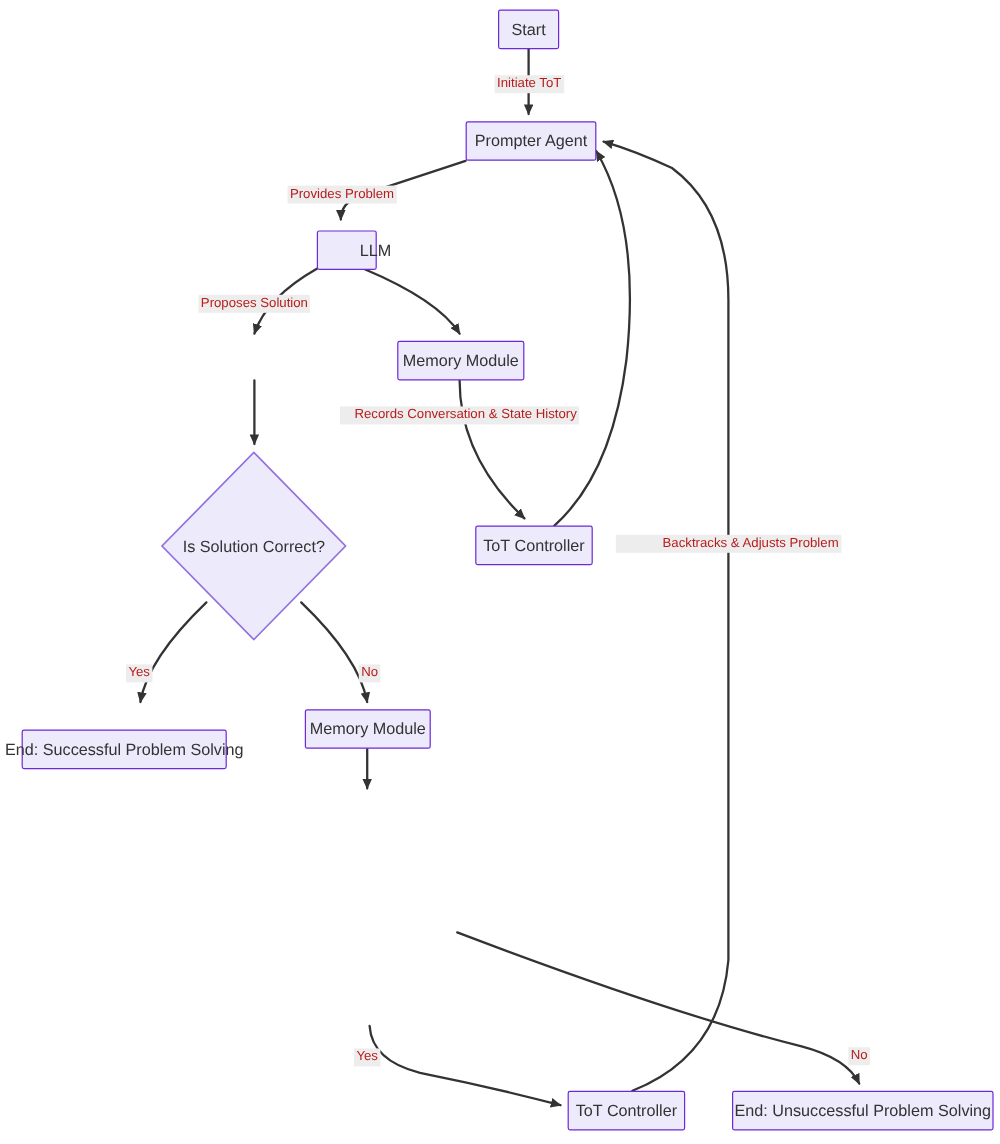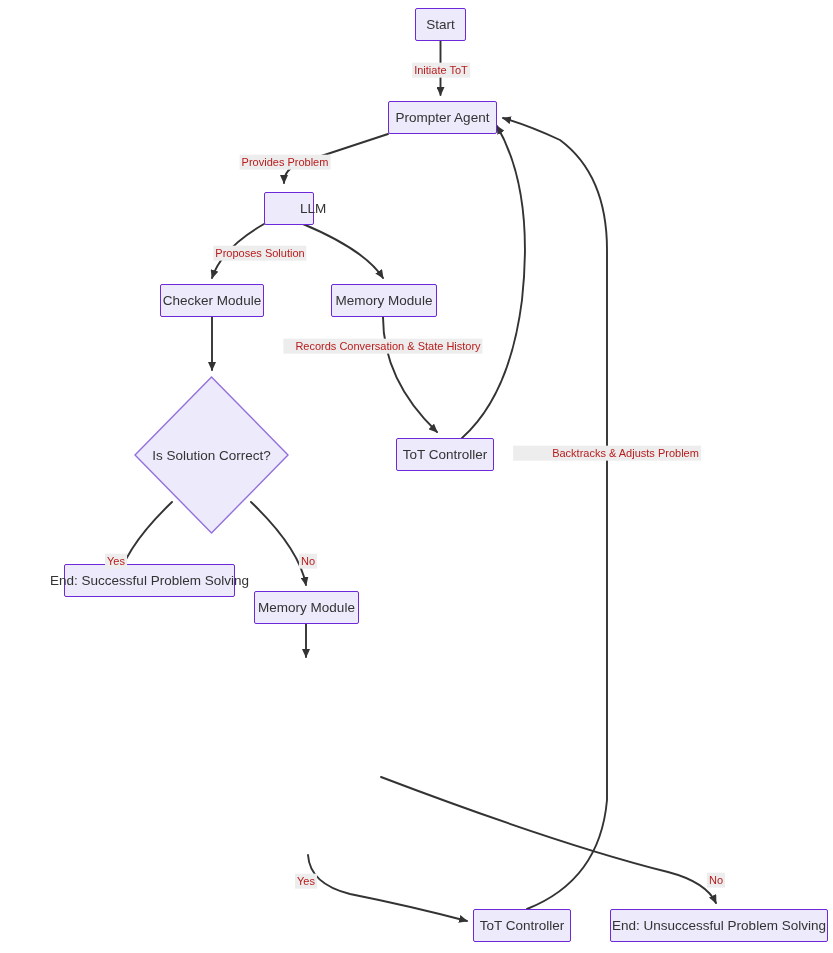--- a/index.html
+++ b/index.html
@@ -120,61 +120,58 @@
   </div>
 
   <div class="node" style="left:388px; top:101px; width:109px; height:33px;">
     <span>Prompter Agent</span>
   </div>
 
   <div class="node" style="left:264px; top:192px; width:39px; height:33px;padding-left:48px;">
     <span>LLM</span>
   </div>
 
-  <div class="node" style="left:160px; top:284px; width:104px; height:33px;">
-    <span>Checker Module</span>
-  </div>
 
   <div class="node" style="left:331px; top:284px; width:106px; height:33px;">
     <span>Memory Module</span>
   </div>
 
   <div class="node" style="left:396px; top:438px; width:98px; height:33px;">
     <span>ToT Controller</span>
   </div>
 
   <div class="node-decision" style="left:134px; top:376px; width:155px; height:158px;">
     <svg class="diamond-shape" viewBox="0 0 155 158" preserveAspectRatio="none">
       <polygon points="77.5,1 154,79 77.5,157 1,79" fill="#ECEAFB" stroke="#9370DB" stroke-width="1.4"></polygon>
     </svg>
     <div class="diamond-label">Is Solution Correct?</div>
   </div>
 
-  <div class="node" style="left:18px; top:564px; width:171px; height:33px;margin-left:46px;">
+  <div class="node" style="left:18px; top:608px; width:171px; height:33px;">
     <span>End: Successful Problem Solving</span>
   </div>
 
   <div class="node" style="left:254px; top:591px; width:105px; height:33px;">
     <span>Memory Module</span>
   </div>
 
 
   <div class="node" style="left:473px; top:909px; width:98px; height:33px;">
     <span>ToT Controller</span>
   </div>
 
   <div class="node" style="left:610px; top:909px; width:218px; height:33px;">
     <span>End: Unsuccessful Problem Solving</span>
   </div>
 
   <div class="edge-label" style="left:441px; top:70px;">Initiate ToT</div>
 
   <div class="edge-label" style="left:285px; top:162px;">Provides Problem</div>
 
-  <div class="edge-label" style="left:212px; top:253px;margin-left:48px;">Proposes Solution</div>
+  <div class="edge-label" style="left:212px; top:253px;">Proposes Solution</div>
 
   <div class="edge-label" style="left:383px; top:346px;padding-left:12px;">Records Conversation &amp; State History</div>
 
   <div class="edge-label" style="left:116px; top:561px;">Yes</div>
 
   <div class="edge-label" style="left:308px; top:561px;">No</div>
 
   <div class="edge-label" style="left:306px; top:881px;">Yes</div>
 
   <div class="edge-label" style="left:716px; top:880px;">No</div>

